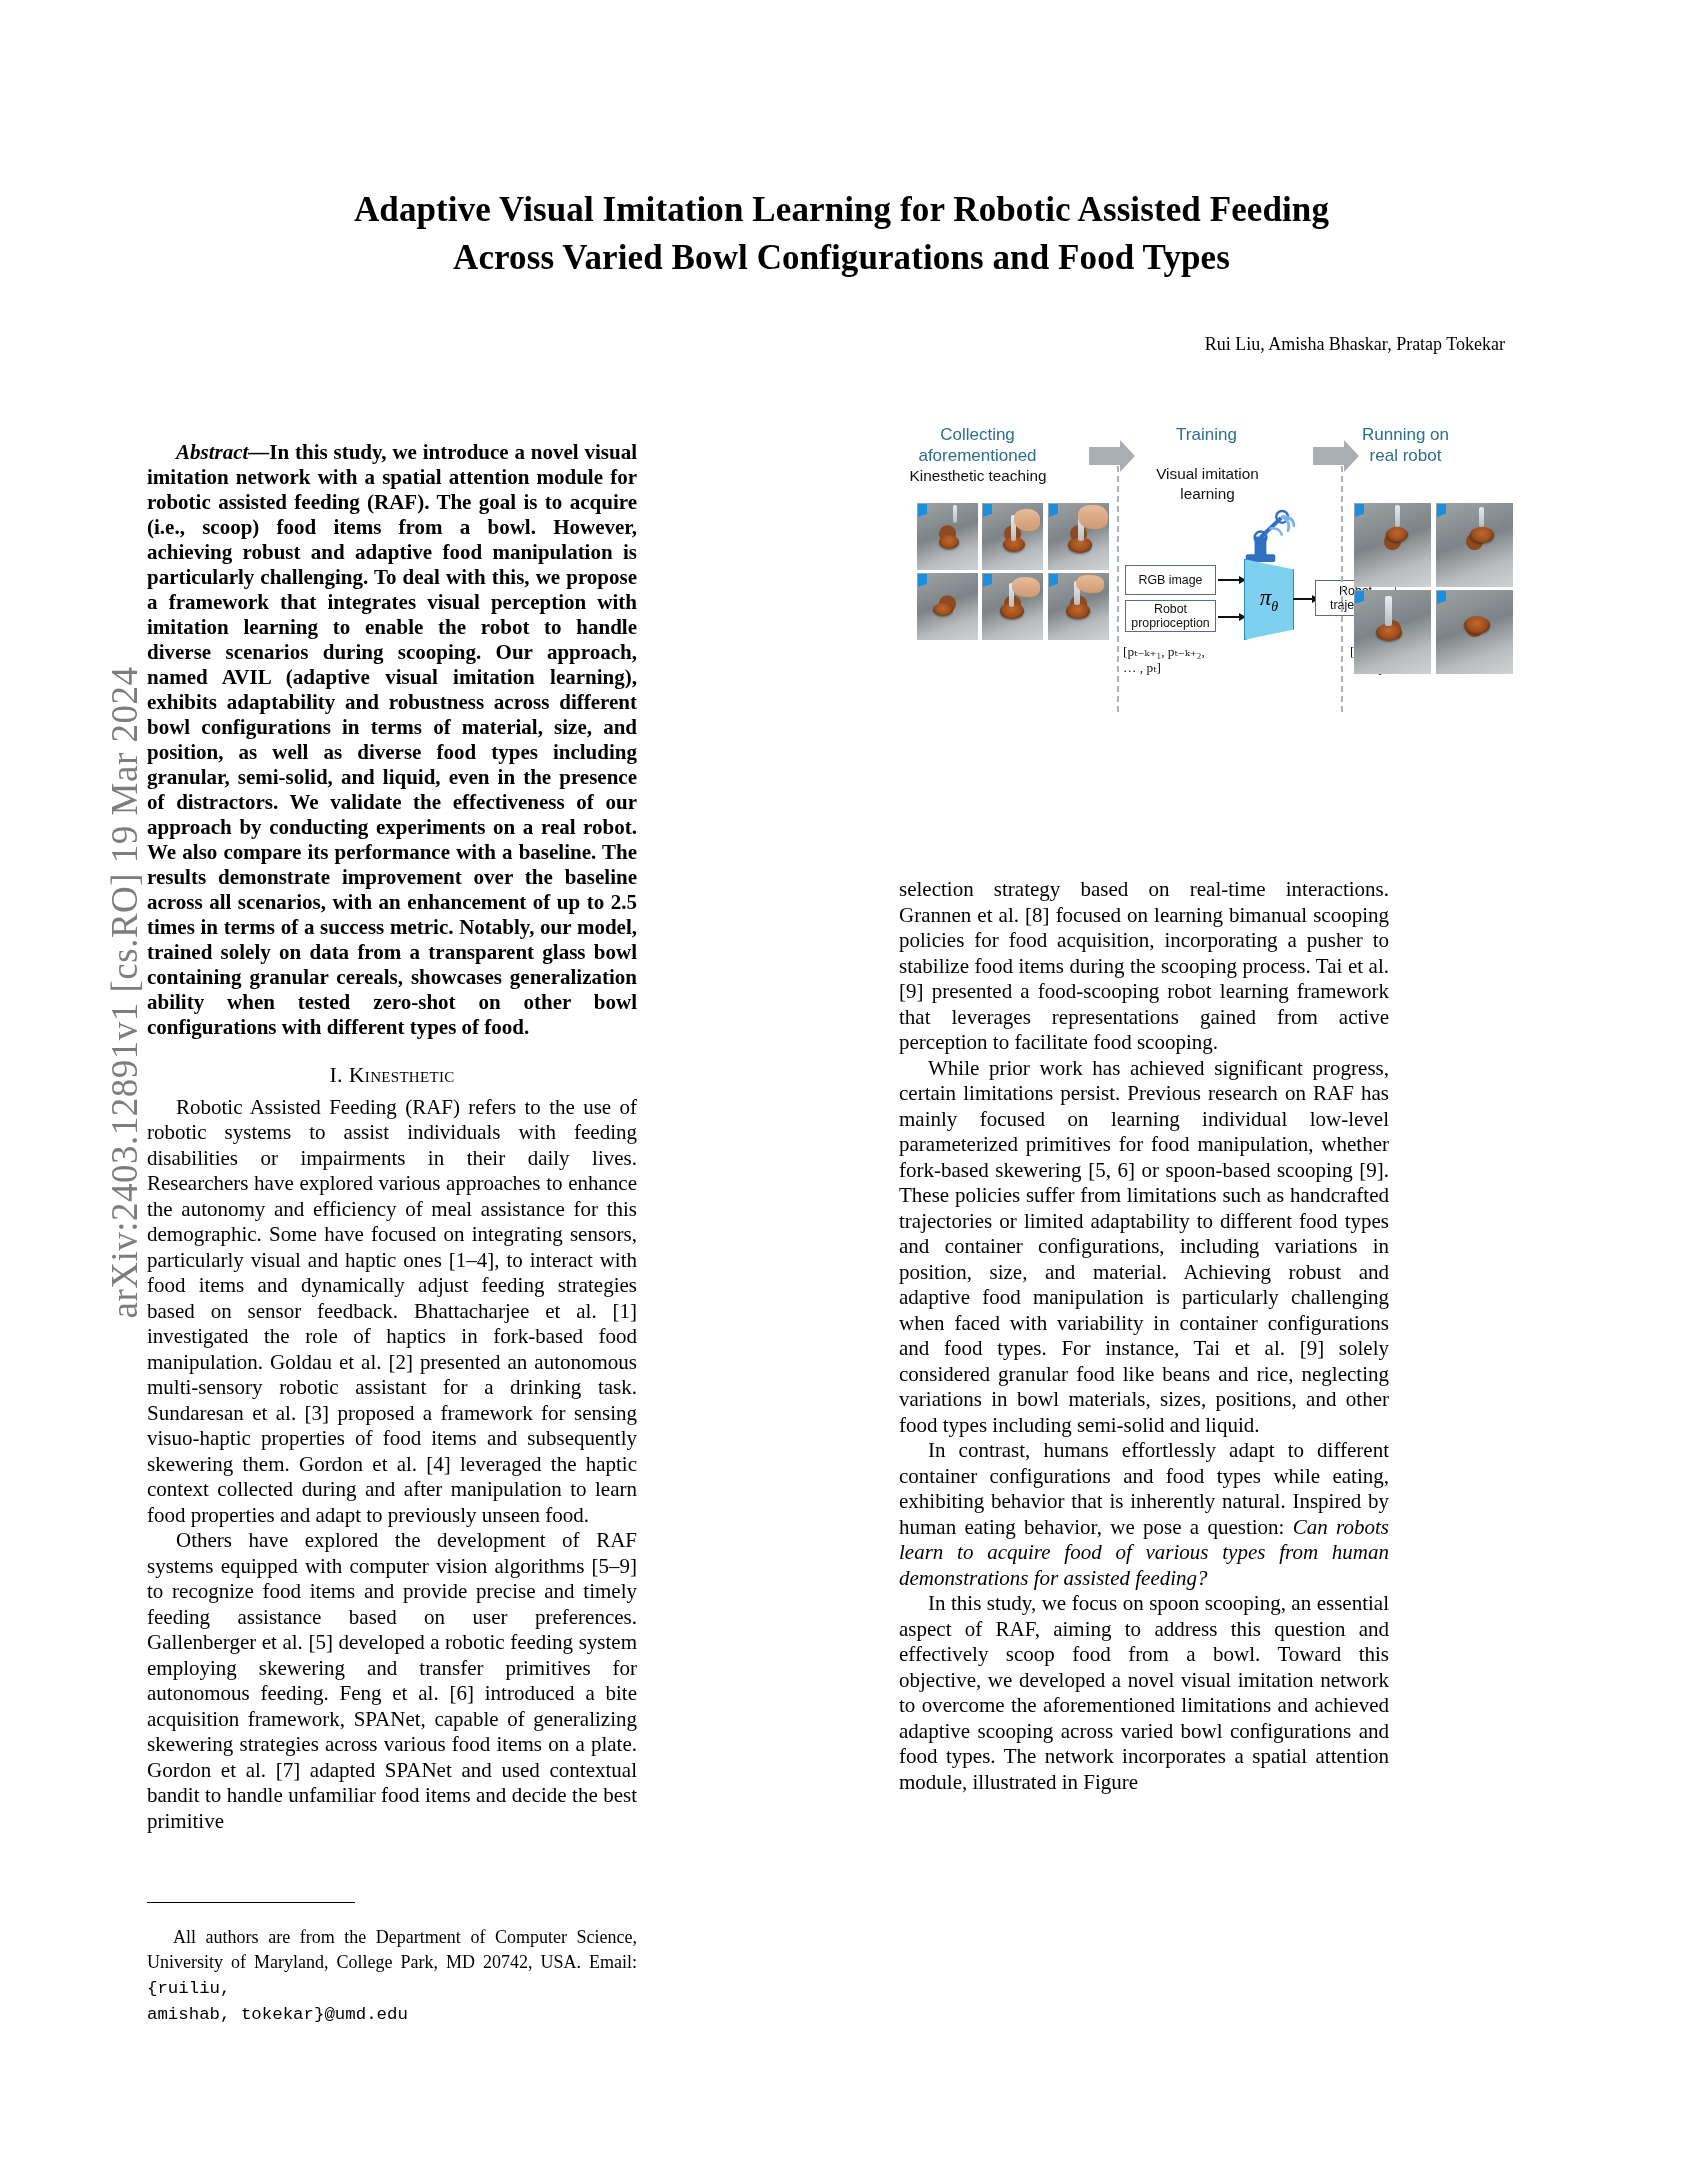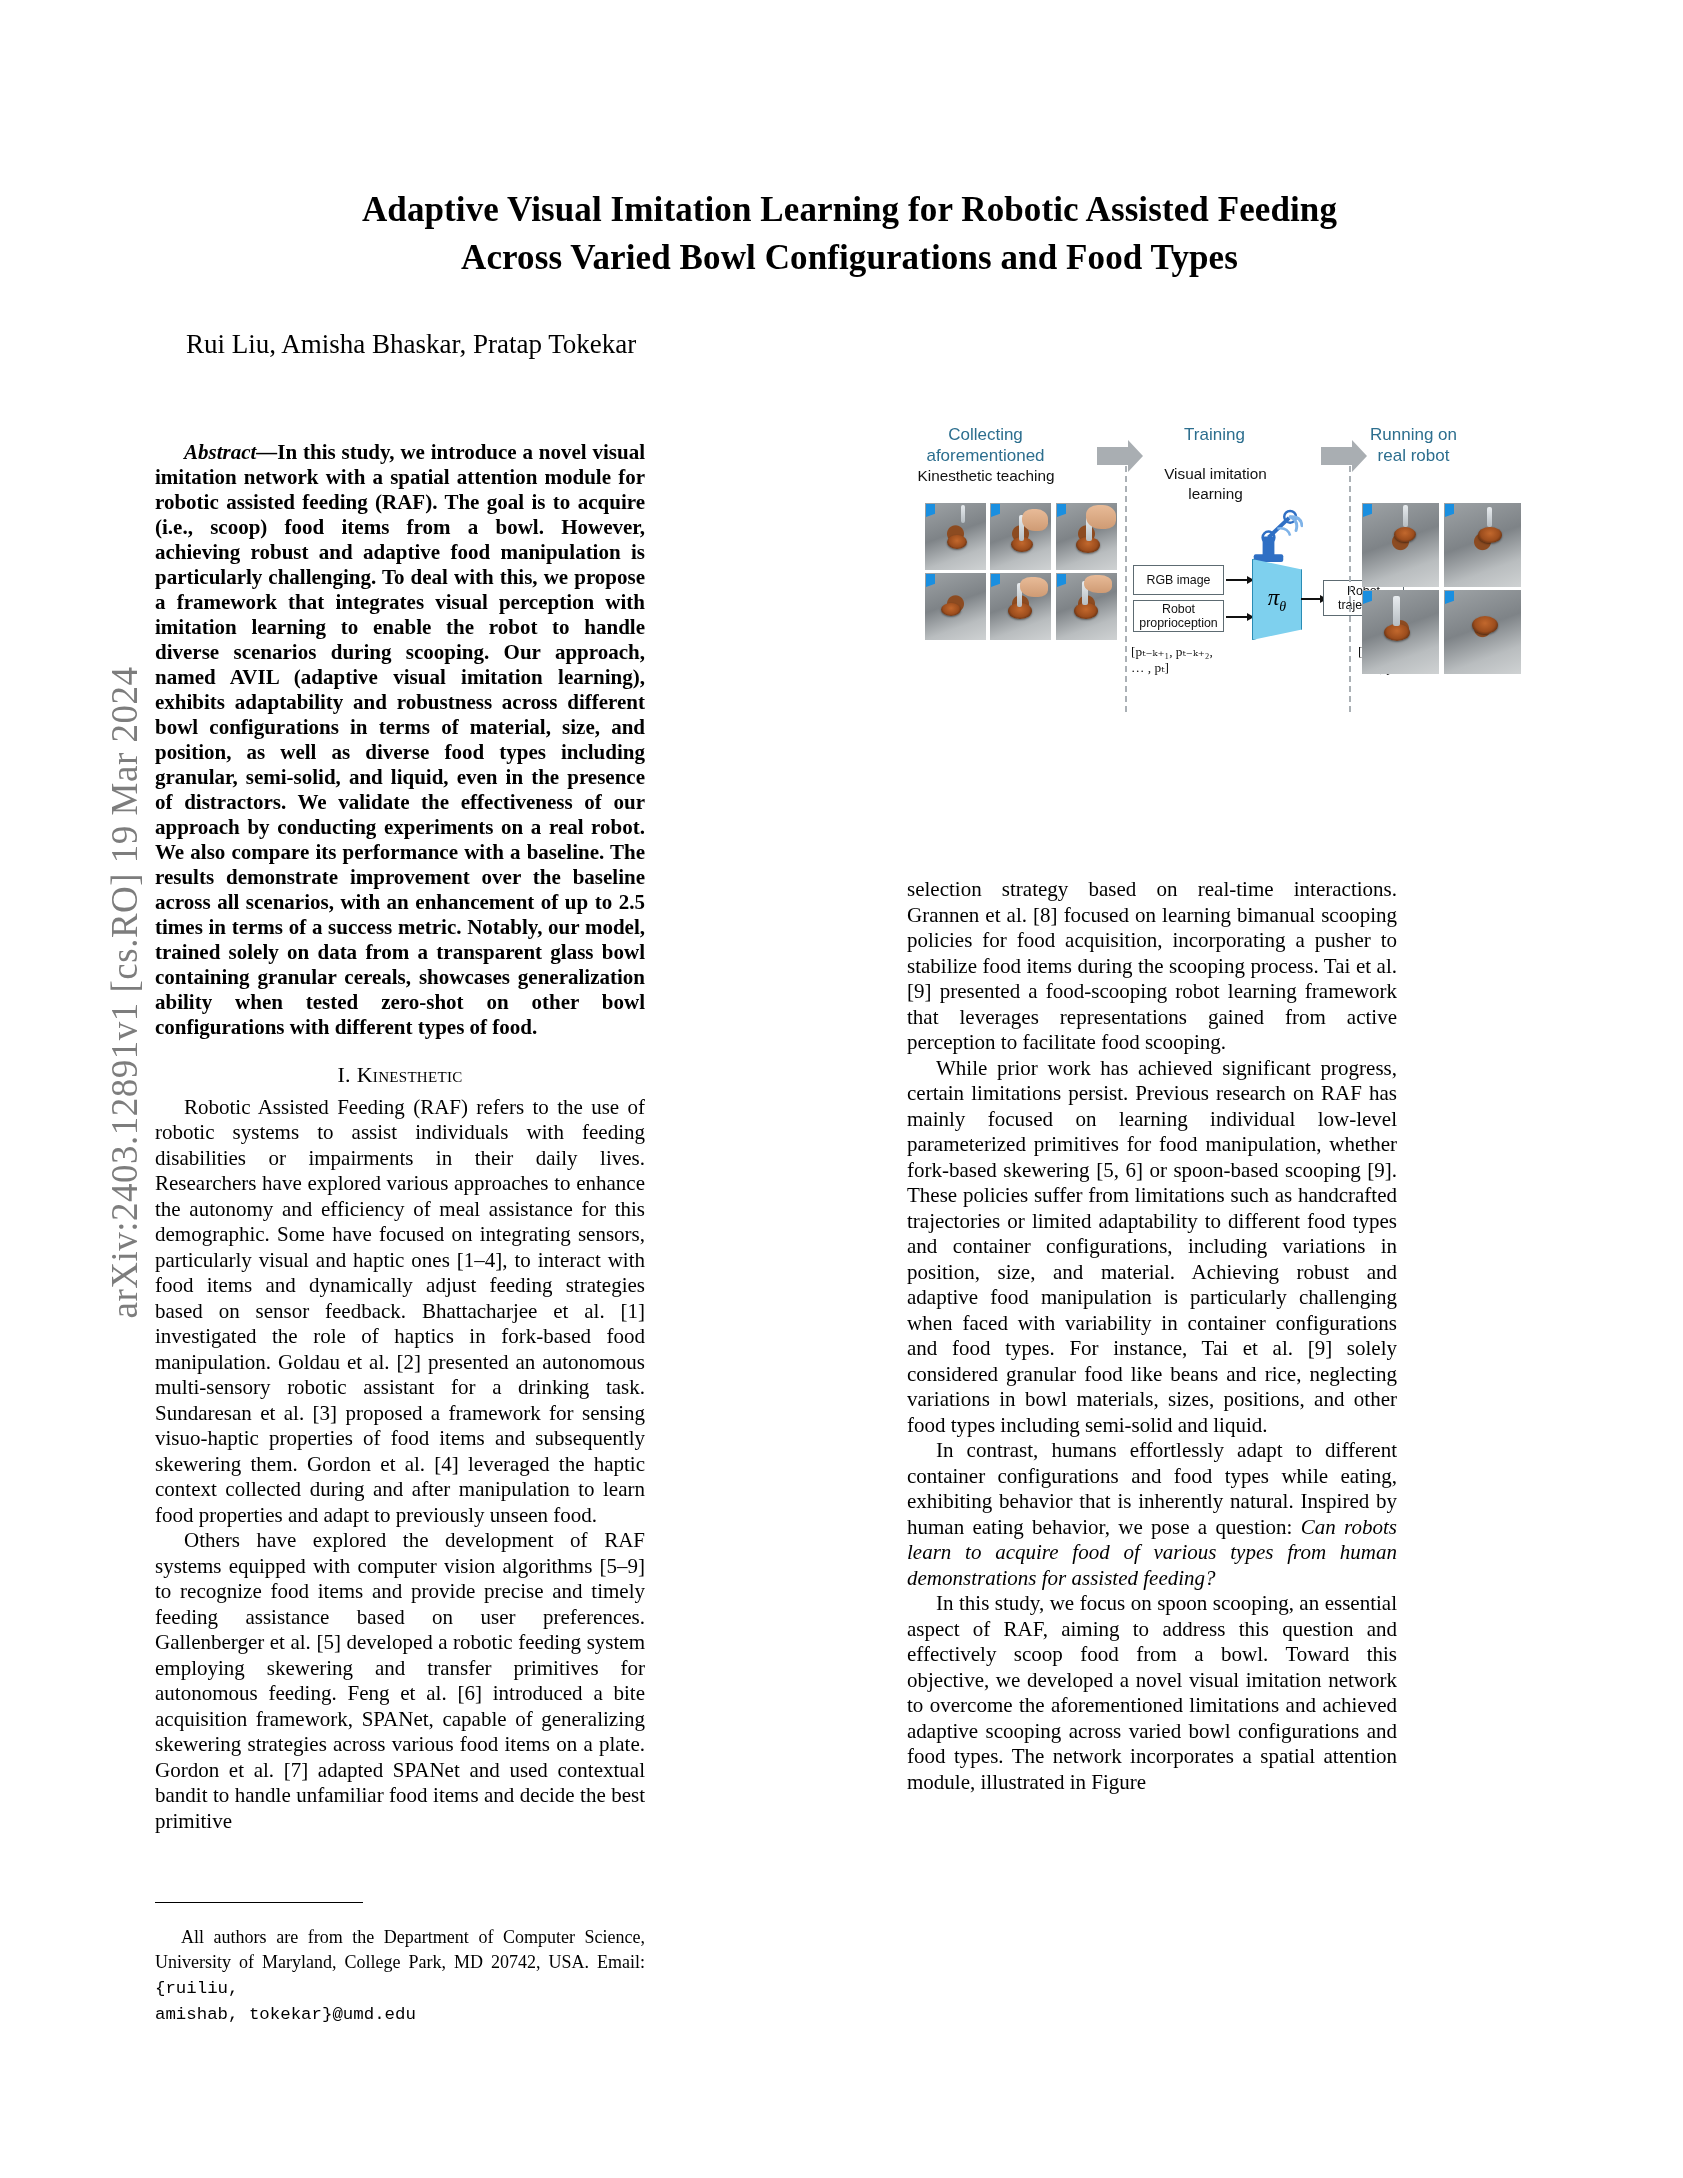--- a/index.html
+++ b/index.html
@@ -30,21 +30,21 @@
     letter-spacing: 0.5px;
     color: #7d7d7d;
     text-align: center;
     white-space: nowrap;
     line-height: 53px;
   }
 
   
   #page {
     position: absolute;
-    left: 8px; top: 0;
+    left: 0; top: 0;
     width: 1337px;
     height: 2178px;
   }
 
   #title-block {
     position: absolute;
     left: 178px;
     top: 186px;
     width: 1327px;
     text-align: center;
@@ -53,22 +53,22 @@
     font-size: 35px;
     font-weight: bold;
     line-height: 48px;
     letter-spacing: 0.1px;
   }
   #authors {
     position: absolute;
     left: 178px;
     top: 327px;
     width: 1327px;
-    text-align: left;
-    font-size: 27px;
+    text-align: right;
+    font-size: 18px;
     line-height: 34px;
   }
 
   
   .col {
     position: absolute;
     width: 490px;
     text-align: justify;
     font-size: 21px;
     line-height: 25.5px;

